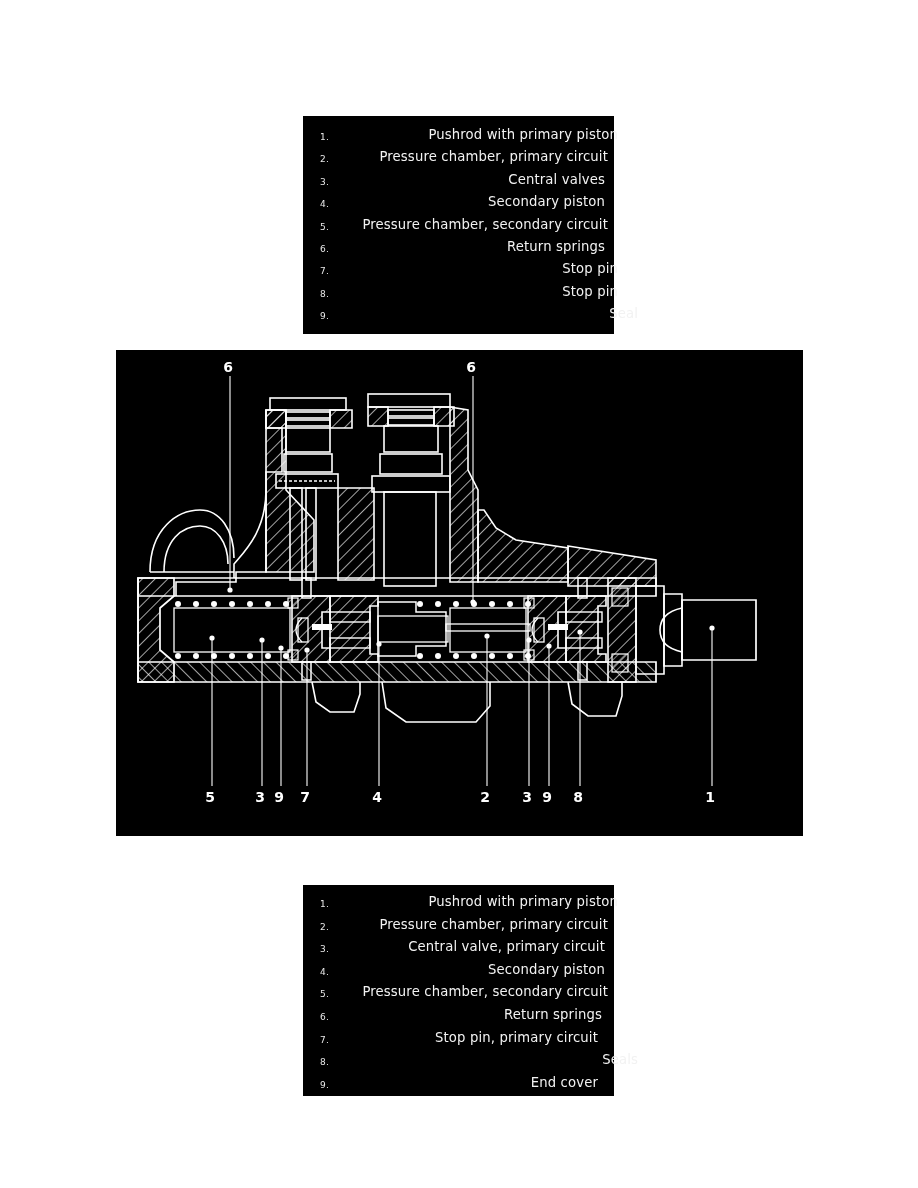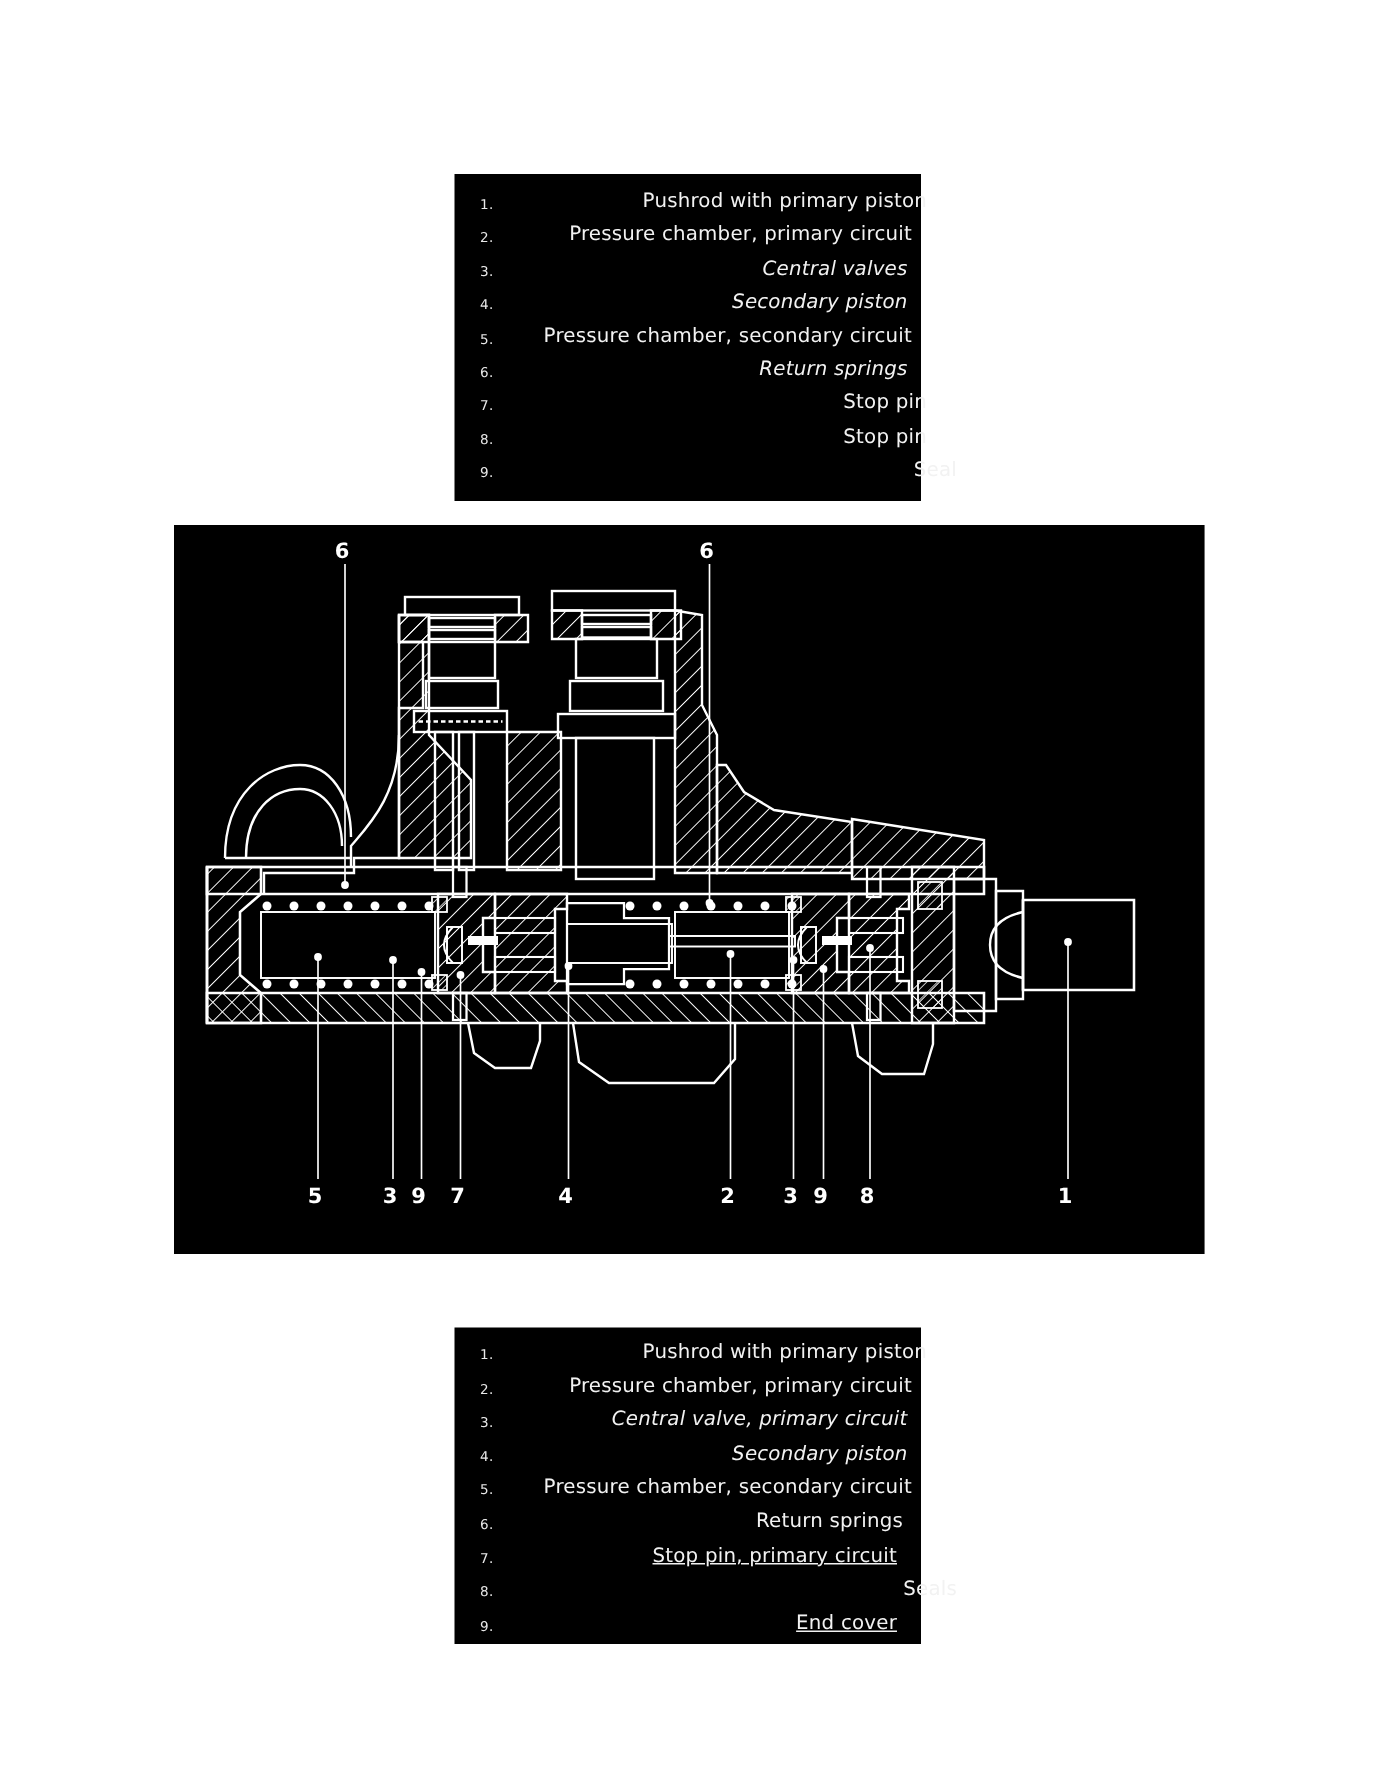--- a/index.html
+++ b/index.html
@@ -58,24 +58,24 @@
   .legend-text {
     display: block;
     text-align: right;
     font-size: 13.2px;
     letter-spacing: .15px;
     color: #f2f2f2;
     padding: 0 6px 0 30px;
   }
   
   .shift-l6  { position: relative; left: -6px; }
-  .shift-l3  { position: relative; left: -3px; font-style: italic; }
+  .shift-l3  { position: relative; left: -3px; }
   .shift-r10 { position: relative; left: 10px; }
   .shift-r30 { position: relative; left: 30px; }
-  .shift-l10 { position: relative; left: -10px; text-decoration: underline; }
+  .shift-l10 { position: relative; left: -10px; }
 
   
   #figure-panel {
     position: absolute;
     left: 116px;
     top: 350px;
     width: 687px;
     height: 486px;
     background: #000000;
     overflow: hidden;

